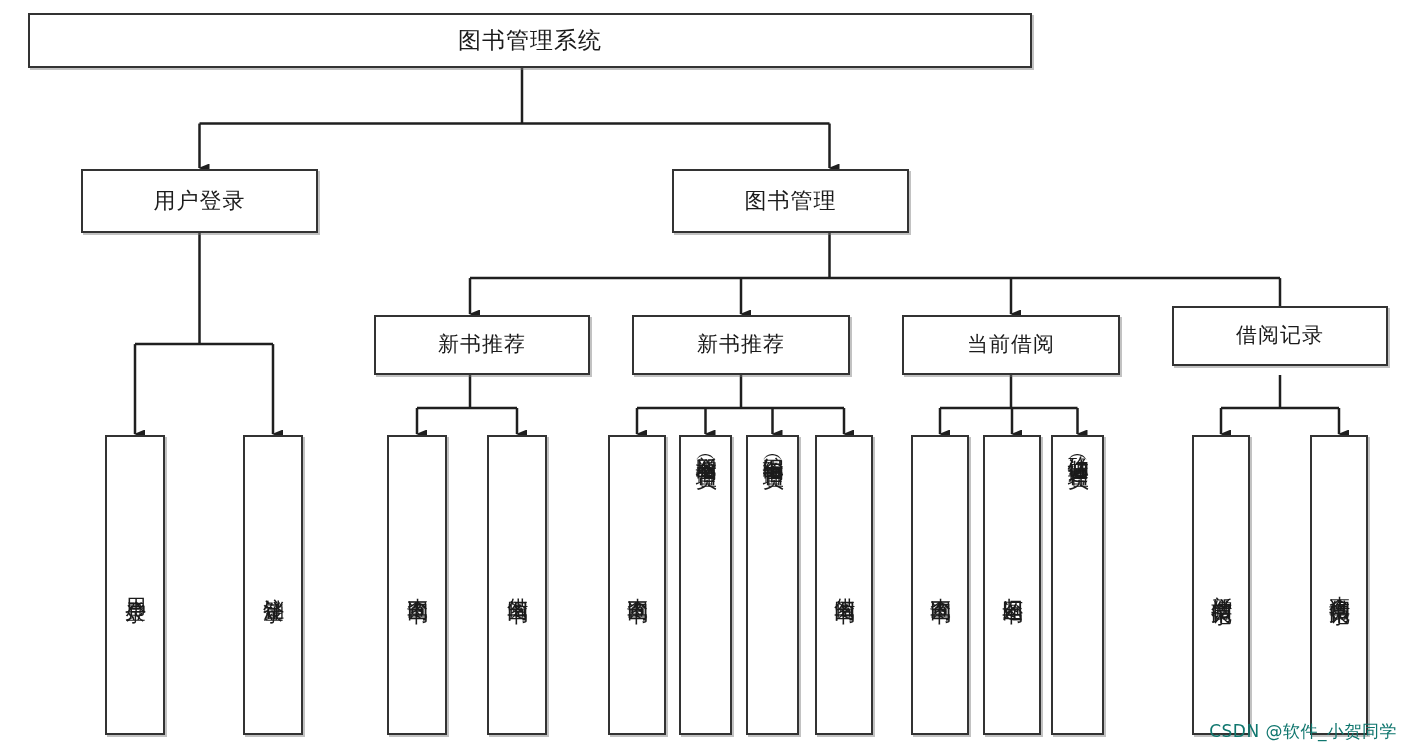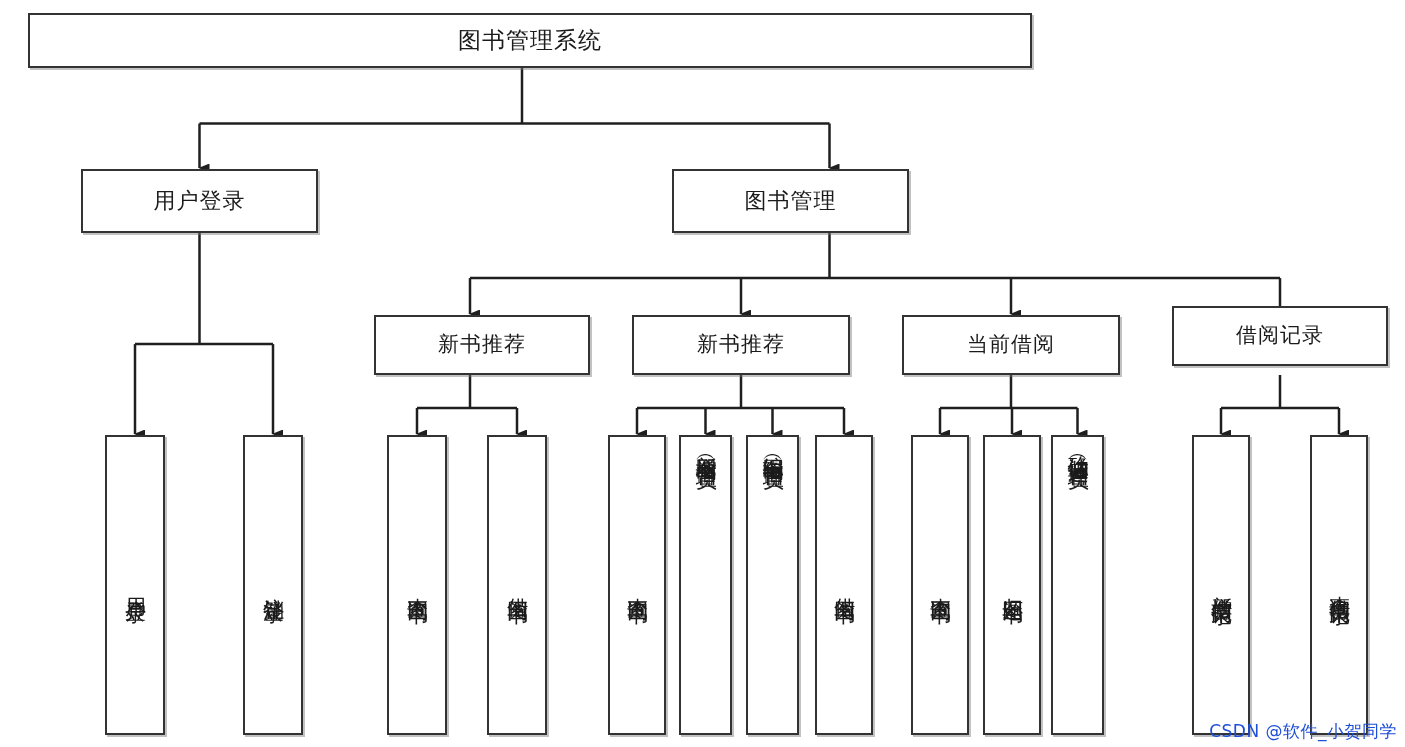--- a/index.html
+++ b/index.html
@@ -66,21 +66,21 @@
   }
   .node-box.leaf.tall-text {
     align-items: flex-start;
     padding-top: 2px;
   }
   .watermark {
     position: absolute;
     right: 8px;
     bottom: 4px;
     font-size: 17px;
-    color: #1d4ed8;
+    color: #0f766e;
     white-space: nowrap;
     letter-spacing: 0.5px;
   }
 </style>
 </head>
 <body>
 
 <div id="diagram-root">
 
   <svg class="diagram-svg" viewBox="0 0 1405 747">

